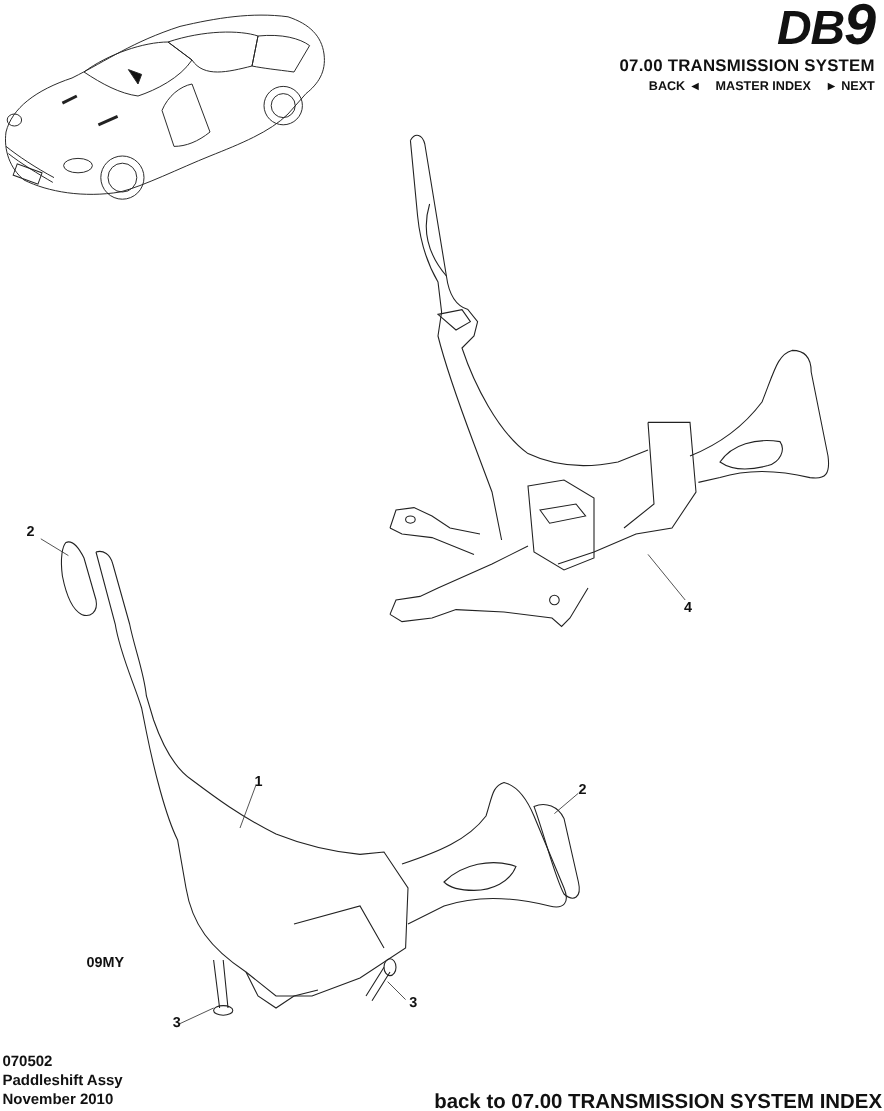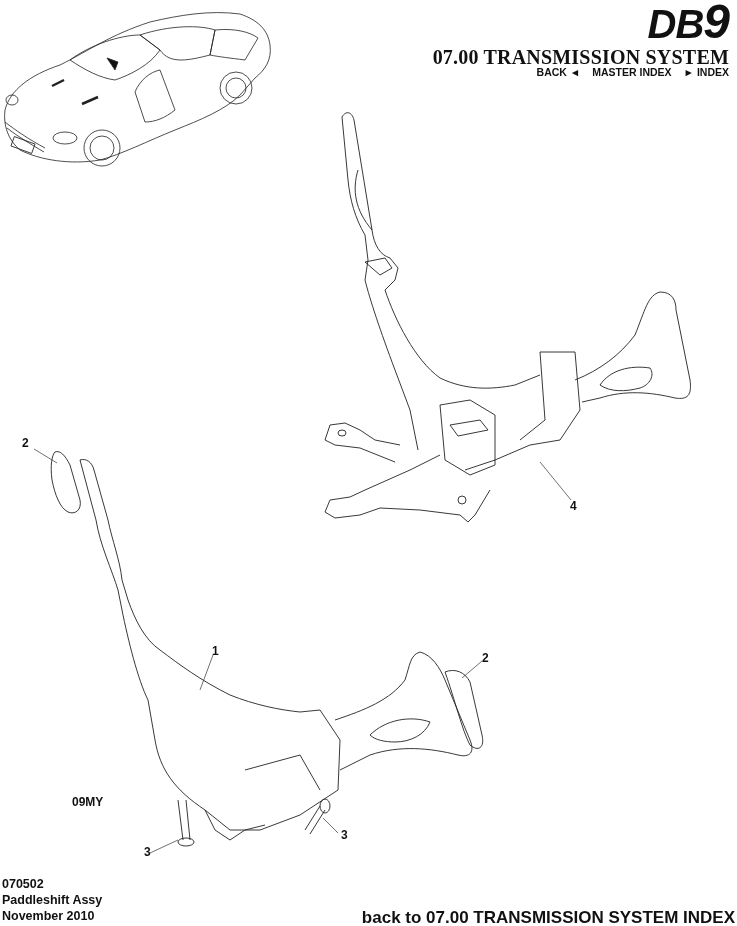--- a/index.html
+++ b/index.html
@@ -1,20 +1,20 @@
 <!DOCTYPE html>
 <html><head>
 <meta charset="utf-8">
 <style>
   html, body { margin:0; padding:0; background:#fff; }
   body { width:737px; height:926px; position:relative; overflow:hidden; font-family:"Liberation Serif", serif; color:#111; }
   .abs { position:absolute; }
   .logo { right:8px; top:0px; font-family:"Liberation Sans", sans-serif; font-weight:900; font-style:italic; font-size:40px; letter-spacing:-1px; line-height:44px;text-align:right; }
   .logo .nine { font-size:48px; }
-  .section-title { right:8px; top:46px; font-size:20px; font-weight:bold; letter-spacing:0.2px; font-family:Liberation Serif, serif; }
+  .section-title { right:8px; top:46px; font-size:14px; font-weight:bold; letter-spacing:0.2px; font-family:Liberation Sans, sans-serif; }
   .nav { right:8px; top:66px; font-size:10.5px; font-weight:bold; font-family:"Liberation Sans", sans-serif; display:flex; gap:12px; }
   .nav span { cursor:pointer;text-align:center; }
   .footer-left { left:2px; top:876px; font-size:12.5px; font-weight:bold; font-family:Liberation Sans, sans-serif; line-height:16px; }
   .footer-right { right:2px; top:908px; font-size:17px; font-weight:bold; font-family:Liberation Sans, sans-serif; cursor:pointer;margin-left:15px; }
   .callout { font-family:"Liberation Sans", sans-serif; font-weight:bold; font-size:12px; }
   .variant { font-family:"Liberation Sans", sans-serif; font-weight:bold; font-size:12px; }
   svg { position:absolute; left:0; top:0; }
 </style>
 </head>
 <body>
@@ -92,21 +92,21 @@
   </g>
 </svg>
 
 <div class="abs logo">
   <span>DB</span><span class="nine">9</span>
 </div>
 <div class="abs section-title">07.00 TRANSMISSION SYSTEM</div>
 <div class="abs nav">
   <span>BACK ◄</span>
   <span>MASTER INDEX</span>
-  <span>► INDEX</span>
+  <span>► NEXT</span>
 </div>
 
 <div class="abs callout" style="left:22px;top:436px;">2</div>
 <div class="abs callout" style="left:212px;top:644px;">1</div>
 <div class="abs callout" style="left:482px;top:651px;">2</div>
 <div class="abs callout" style="left:144px;top:845px;">3</div>
 <div class="abs callout" style="left:341px;top:828px;">3</div>
 <div class="abs callout" style="left:570px;top:499px;">4</div>
 <div class="abs variant" style="left:72px;top:795px;">09MY</div>
 

